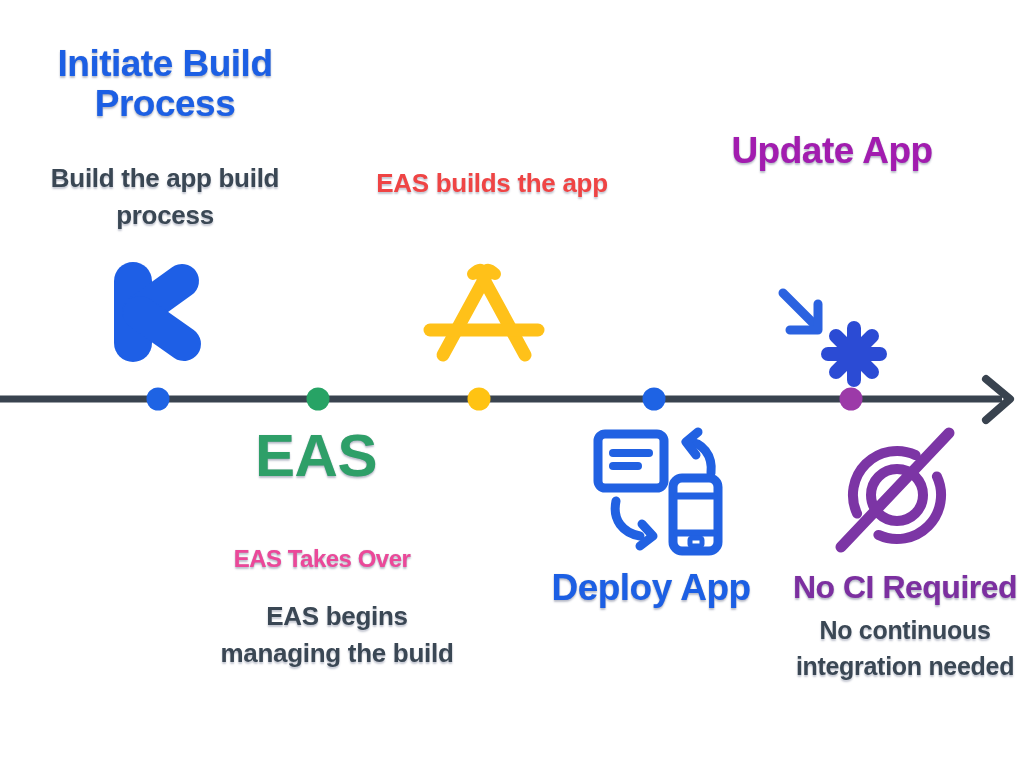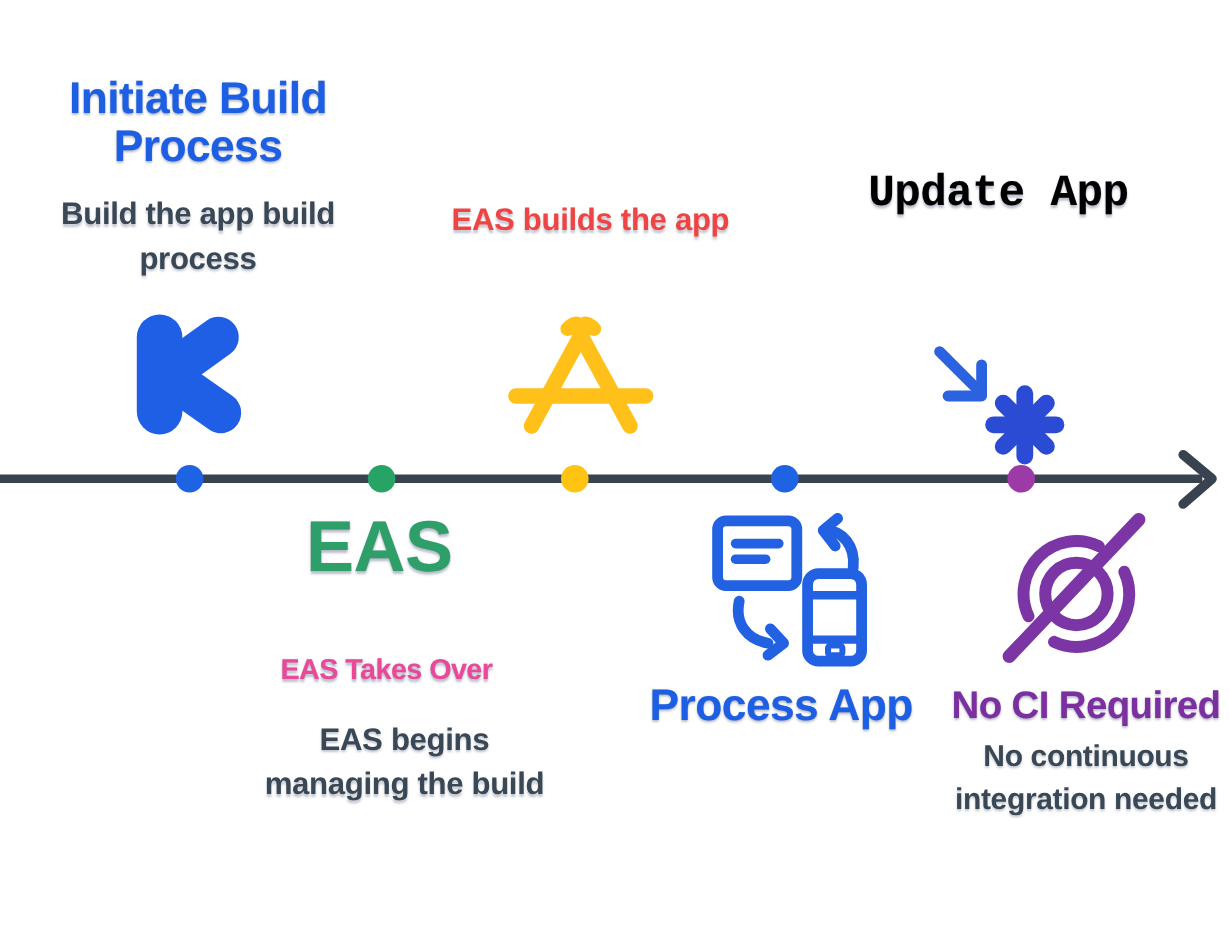--- a/index.html
+++ b/index.html
@@ -20,41 +20,41 @@
     text-shadow:0 2px 2px rgba(35,45,85,0.28);
     letter-spacing:-0.3px;
   }
   svg{overflow:visible;display:block;}
 </style>
 </head>
 <body>
 
 <div class="canvas">
 
-  <div class="t" style="left: 35px; top: 62px; width: 260px; font-size: 37px; color: rgb(28, 95, 228);">
+  <div class="t" style="left: 35px; top: 44px; width: 260px; font-size: 37px; color: rgb(28, 95, 228);">
     <div>Initiate Build</div>
     <div>Process</div>
   </div>
   <div class="s" style="left: 45px; top: 160px; width: 240px; font-size: 26px; color: rgb(58, 71, 84);">
     <div>Build the app build</div>
     <div>process</div>
   </div>
 
   <div class="s" style="left: 372px; top: 165px; width: 240px; font-size: 26px; color: #ef4444;">EAS builds the app</div>
 
-  <div class="t" style="left: 722px; top: 143px; width: 220px; font-size: 37px; color: #000000; font-family: Liberation Mono, monospace;">Update App</div>
+  <div class="t" style="left: 722px; top: 131px; width: 220px; font-size: 37px; color: #a21caf;">Update App</div>
 
   <div class="t" style="left: 216px; top: 426px; width: 200px; font-size: 60px; line-height: 1; color: rgb(46, 159, 104);">EAS</div>
   <div class="t" style="left: 172px; top: 546px; width: 300px; font-size: 24px; color: #ec4899;">EAS Takes Over</div>
   <div class="s" style="left: 187px; top: 598px; width: 300px; font-size: 26px; color: rgb(58, 71, 84);">
     <div>EAS begins</div>
     <div>managing the build</div>
   </div>
 
-  <div class="t" style="left: 541px; top: 568px; width: 220px; font-size: 37px; color: rgb(28, 95, 228);">Process App</div>
+  <div class="t" style="left: 541px; top: 568px; width: 220px; font-size: 37px; color: rgb(28, 95, 228);">Deploy App</div>
 
   <div class="t" style="left: 755px; top: 570px; width: 300px; font-size: 32px; color: rgb(124, 47, 160);">No CI Required</div>
   <div class="s" style="left: 755px; top: 613px; width: 300px; font-size: 25px; color: rgb(58, 71, 84);">
     <div>No continuous</div>
     <div>integration needed</div>
   </div>
 
   <svg class="abs" style="left:0;top:370px;" width="1024" height="60" viewBox="0 0 1024 60">
     <g fill="none" style="stroke: rgb(57, 67, 79);">
       <line x1="0" y1="29" x2="1002" y2="29" stroke-width="7"></line>

